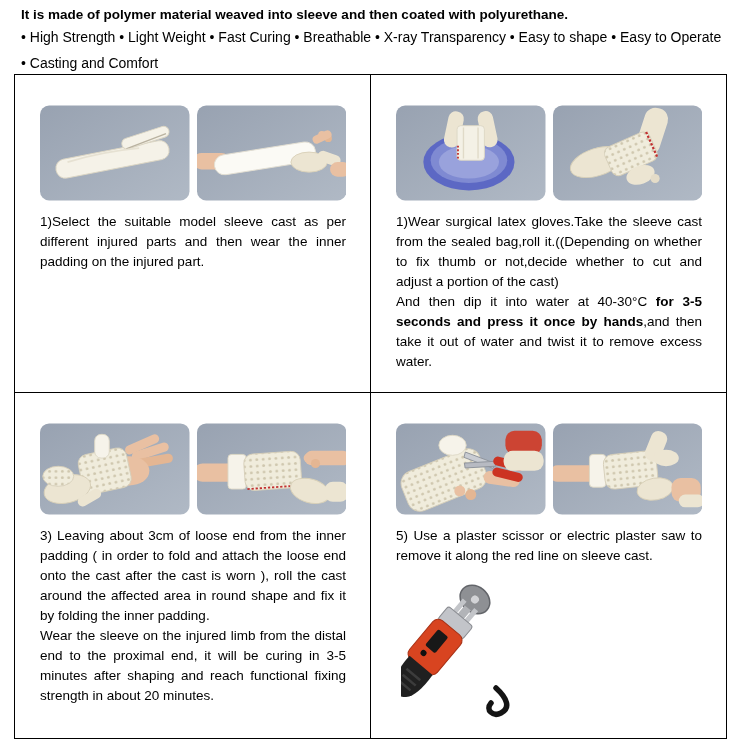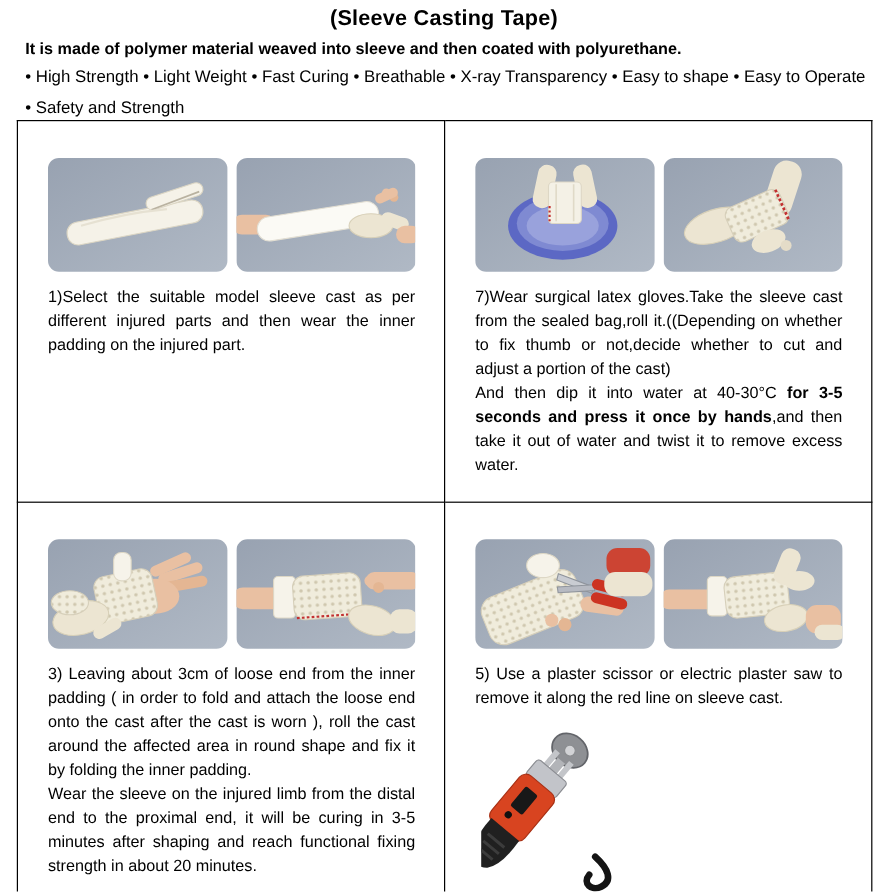--- a/index.html
+++ b/index.html
@@ -51,25 +51,24 @@
     </linearGradient>
     <pattern id="mesh" width="7" height="7" patternUnits="userSpaceOnUse">
       <rect width="7" height="7" fill="#f0ecdc"></rect>
       <circle cx="3.5" cy="3.5" r="1.6" fill="#cfc7ae"></circle>
     </pattern>
   </defs>
 </svg>
 
 <div class="page">
 
-  <div class="title">(Sleeve Casting Tape)</div>
   <div class="intro">It is made of polymer material weaved into sleeve and then coated with polyurethane.</div>
 
   <div class="feature-line">• High Strength • Light Weight • Fast Curing • Breathable • X-ray Transparency • Easy to shape • Easy to Operate</div>
-  <div class="feature-line">• Safety and  Strength</div>
+  <div class="feature-line">• Casting and  Comfort</div>
 
 
   <table class="proc">
     <tbody>
         <tr>
 
       <td class="r1">
         <div class="photos">
           <svg class="photo" width="164" height="104" viewBox="0 0 164 104">
             <rect width="164" height="104" rx="10" fill="url(#bgGrad)"></rect>
@@ -119,21 +118,21 @@
             <ellipse cx="48" cy="62" rx="30" ry="15" fill="#ece5d2" stroke="#d8d0b8" stroke-width="1" transform="rotate(-18 48 62)"></ellipse>
             <g transform="rotate(-24 85 52)">
               <rect x="58" y="36" width="54" height="34" rx="8" fill="url(#mesh)" stroke="#d6cfba" stroke-width="1"></rect>
               <line x1="110" y1="38" x2="110" y2="68" stroke="#c23030" stroke-width="2.5" stroke-dasharray="2.5,2"></line>
             </g>
             <ellipse cx="96" cy="76" rx="16" ry="10" fill="#ece5d2" transform="rotate(-20 96 76)"></ellipse>
             <circle cx="112" cy="80" r="5" fill="#e4dcc8"></circle>
           </svg>
         </div>
         <div class="celltext">
-          <p>7)Wear surgical latex gloves.Take the sleeve cast from the sealed bag,roll it.((Depending on whether to fix thumb or not,decide whether to cut and adjust a portion of the cast)</p>
+          <p>1)Wear surgical latex gloves.Take the sleeve cast from the sealed bag,roll it.((Depending on whether to fix thumb or not,decide whether to cut and adjust a portion of the cast)</p>
           <p><span>And then dip it into water at 40-30°C </span><b>for 3-5 seconds and press it once by hands</b><span>,and then take it out of water and twist it to remove excess water.</span></p>
         </div>
       </td>
     </tr>
     <tr>
 
       <td class="r2">
         <div class="photos">
           <svg class="photo" width="164" height="100" viewBox="0 0 164 100">
             <rect width="164" height="100" rx="10" fill="url(#bgGrad)"></rect>

